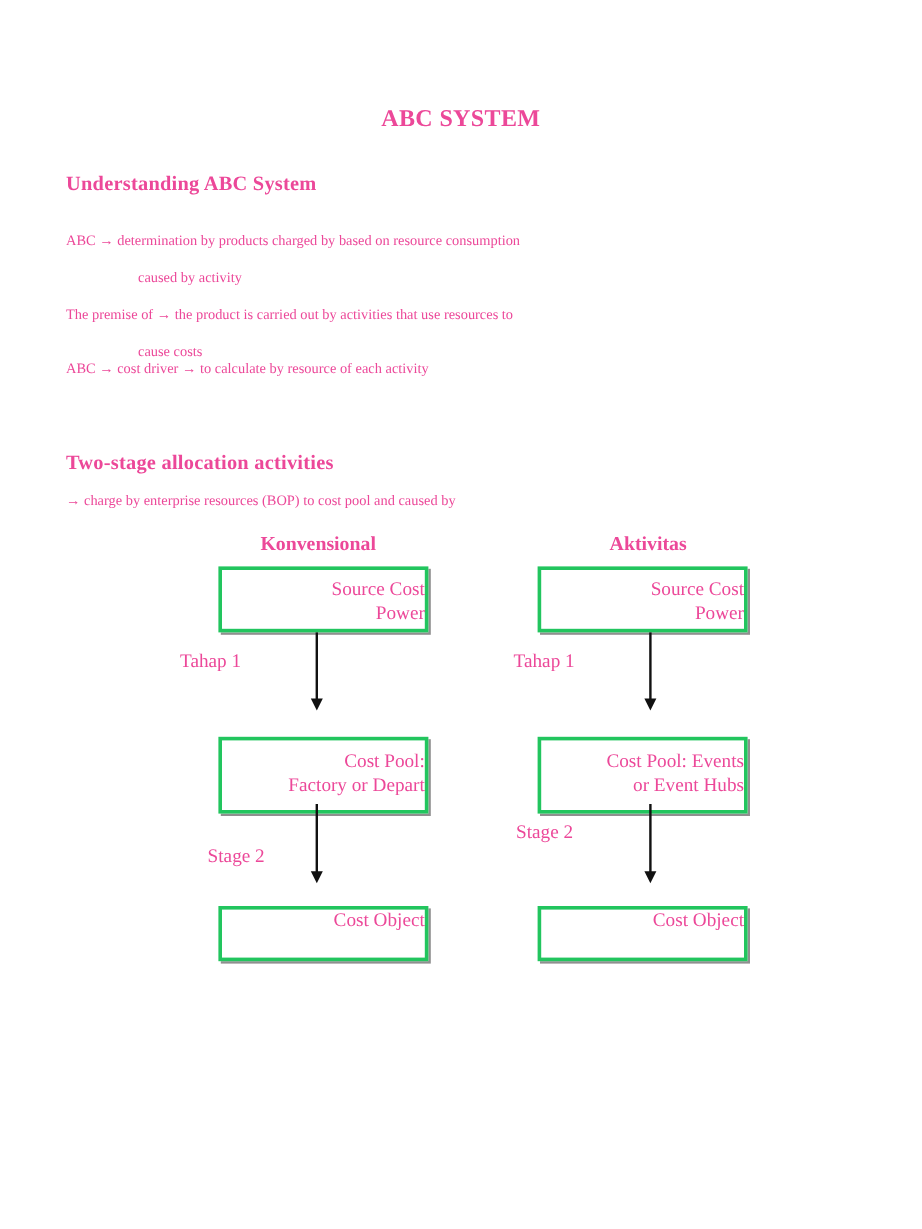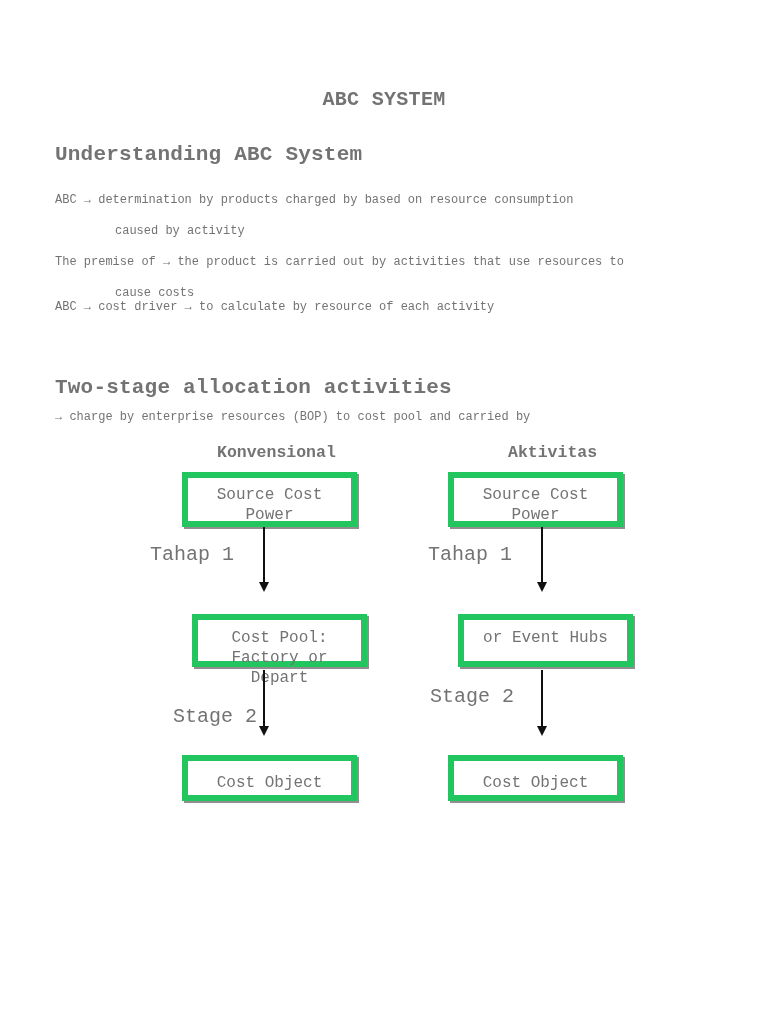--- a/index.html
+++ b/index.html
@@ -1,36 +1,36 @@
 <!DOCTYPE html>
 <html><head>
 <meta charset="utf-8">
 <style>
   html, body { margin: 0; padding: 0; background: #ffffff; }
   .page {
     position: relative;
     width: 768px;
     height: 1024px;
     background: #ffffff;
-    font-family: Liberation Mono, monospace;
-    color: #737373;
+    font-family: Liberation Serif, serif;
+    color: #ec4899;
     overflow: hidden;
   }
   .doc-title {
     position: absolute;
     top: 88px; left: 0; width: 100%;
     text-align: center;
     font-size: 20px;
     font-weight: bold;
     letter-spacing: 0.3px;
   }
   .h1 {
     position: absolute;
     left: 55px;
-    font-size: 21px;
+    font-size: 17px;
     font-weight: bold;
     letter-spacing: 0.2px;
     white-space: nowrap;
   }
   .bodyline {
     position: absolute;
     font-size: 12px;
     white-space: nowrap;
   }
   .col-header {
@@ -39,35 +39,35 @@
     font-size: 16.5px;
     font-weight: bold;
     white-space: nowrap;
     text-align: right;
   }
   .dbox {
     position: absolute;
     width: 175px;
     box-sizing: border-box;
     background: #ffffff;
-    border: 6px solid #22c55e;
+    border: 3px solid #22c55e;
     box-shadow: 2px 2px 0 #8f8f8f;
-    text-align: center;
+    text-align: right;
     font-size: 16px;
     line-height: 20px;
   }
   .dbox span { display: block; }
   .box-r1 { top: 472px; height: 55px; padding-top: 7px; }
-  .box-r2 { top: 614px; height: 53px; padding-top: 8px; margin-left: 10px; }
-  .box-r3 { top: 755px; height: 46px; padding-top: 12px; }
+  .box-r2 { top: 614px; height: 64px; padding-top: 8px; }
+  .box-r3 { top: 755px; height: 46px; }
   .col-left  { left: 182px; }
   .col-right { left: 448px; }
   .stage-label {
     position: absolute;
-    font-size: 20px;
+    font-size: 16px;
     white-space: nowrap;
   }
   .varrow {
     position: absolute;
     width: 2px;
     background: #111111;
   }
   .ahead {
     position: absolute;
     width: 0; height: 0;
@@ -86,21 +86,21 @@
   <div class="h1" style="top:143px">Understanding ABC System</div>
 
   <div class="bodyline" style="left:55px;top:193px">ABC → determination by products charged by based on resource consumption</div>
   <div class="bodyline" style="left:115px;top:224px">caused by activity</div>
   <div class="bodyline" style="left:55px;top:255px">The premise of → the product is carried out by activities that use resources to</div>
   <div class="bodyline" style="left:115px;top:286px">cause costs</div>
   <div class="bodyline" style="left:55px;top:300px">ABC → cost driver → to calculate by resource of each activity</div>
 
   <div class="h1" style="top:376px">Two-stage allocation activities</div>
 
-  <div class="bodyline" style="left:55px;top:410px">→ charge by enterprise resources (BOP) to cost pool and carried by</div>
+  <div class="bodyline" style="left:55px;top:410px">→ charge by enterprise resources (BOP) to cost pool and caused by</div>
 
   <div class="col-header" style="left:217px">Konvensional</div>
   <div class="col-header" style="left:508px">Aktivitas</div>
 
   <div class="dbox col-left box-r1">
     <span>Source Cost</span>
     <span>Power</span>
   </div>
   <div class="dbox col-left box-r2">
     <span>Cost Pool:</span>
@@ -108,20 +108,21 @@
   </div>
   <div class="dbox col-left box-r3">
     <span>Cost Object</span>
   </div>
 
   <div class="dbox col-right box-r1">
     <span>Source Cost</span>
     <span>Power</span>
   </div>
   <div class="dbox col-right box-r2">
+    <span>Cost Pool: Events</span>
     <span>or Event Hubs</span>
   </div>
   <div class="dbox col-right box-r3">
     <span>Cost Object</span>
   </div>
 
   <div class="stage-label" style="left:150px;top:543px">Tahap 1</div>
   <div class="stage-label" style="left:428px;top:543px">Tahap 1</div>
   <div class="stage-label" style="left:173px;top:705px">Stage 2</div>
   <div class="stage-label" style="left:430px;top:685px">Stage 2</div>

